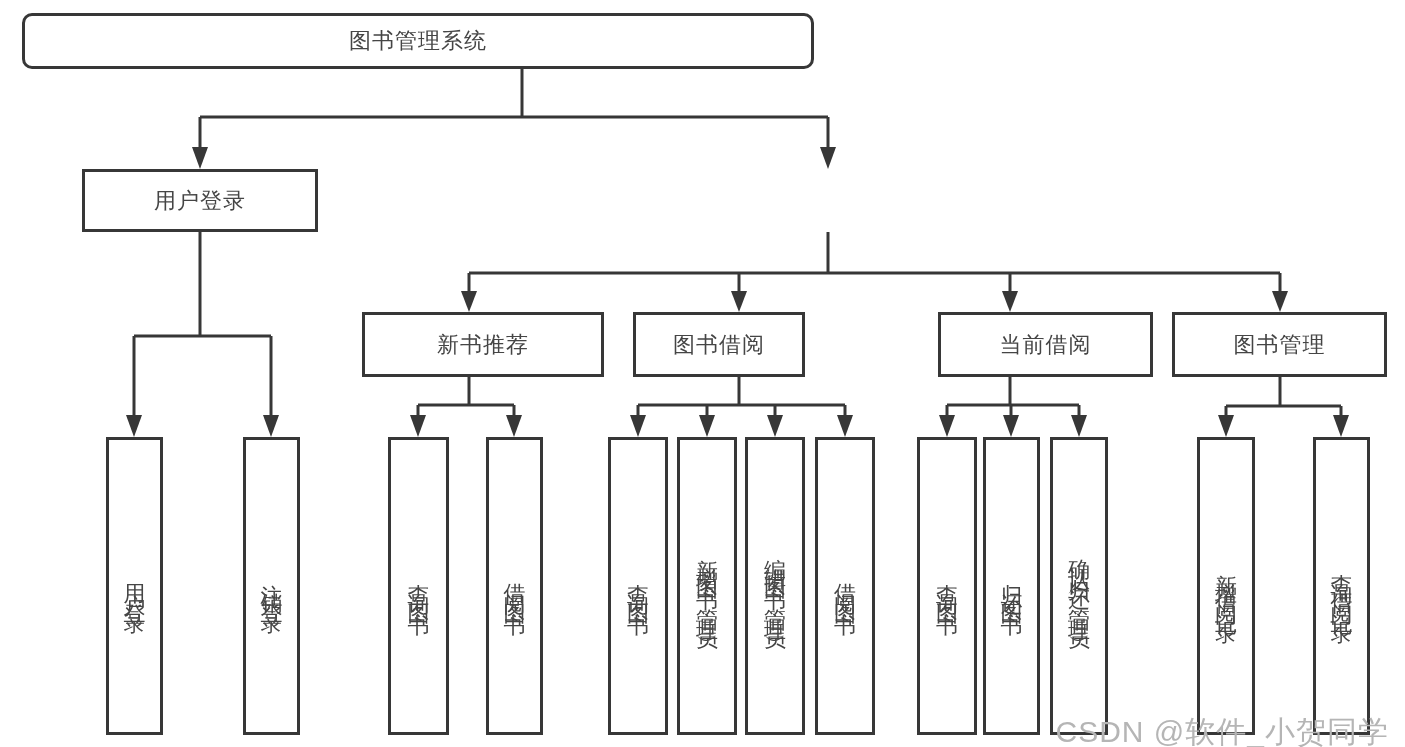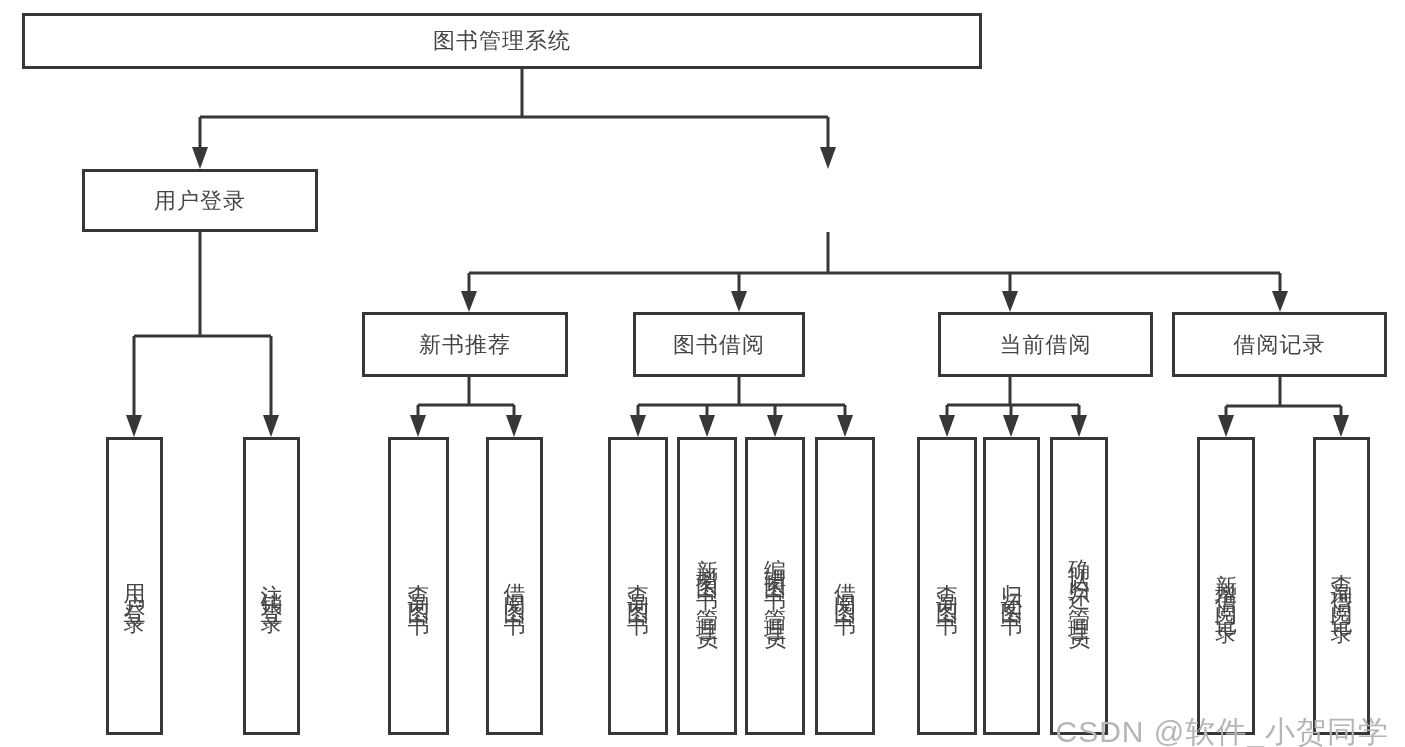--- a/index.html
+++ b/index.html
@@ -30,24 +30,24 @@
     white-space: nowrap;
   }
   .vnode span {
     writing-mode: vertical-rl;
     text-orientation: mixed;
     letter-spacing: 10px;
     font-size: 22px;
     line-height: 1;
   }
   
-  .n-root          { left: 22px;   top: 13px;  width: 960px; height: 56px; }
+  .n-root          { left: 22px;   top: 13px;  width: 792px; height: 56px; border-radius: 10px; }
   .n-user-login    { left: 82px;   top: 169px; width: 236px;  height: 63px; }
   .n-book-mgmt     { left: 712px;  top: 169px; width: 233px;  height: 63px; }
-  .n-new-book      { left: 362px;  top: 312px; width: 206px;  height: 65px; }
+  .n-new-book      { left: 362px;  top: 312px; width: 242px;  height: 65px; }
   .n-book-borrow   { left: 633px;  top: 312px; width: 172px;  height: 65px; }
   .n-cur-borrow    { left: 902px;  top: 312px; width: 215px;  height: 65px; margin-left: 36px; }
   .n-borrow-rec    { left: 1172px; top: 312px; width: 215px;  height: 65px; }
   
   .leaf { top: 437px; height: 298px; }
   .lf-a { left: 106px;  width: 57px; }
   .lf-b { left: 243px;  width: 57px; }
   .lf-c { left: 388px;  width: 61px; }
   .lf-d { left: 486px;  width: 57px; }
   .lf-e { left: 608px;  width: 60px; }
@@ -143,21 +143,21 @@
     </g>
   </svg>
 
   <div class="node n-root">图书管理系统</div>
 
   <div class="node n-user-login">用户登录</div>
 
   <div class="node n-new-book">新书推荐</div>
   <div class="node n-book-borrow">图书借阅</div>
   <div class="node n-cur-borrow">当前借阅</div>
-  <div class="node n-borrow-rec">借阅记录</div>
+  <div class="node n-borrow-rec">图书管理</div>
 
   <div class="node vnode leaf lf-a">
     <span>用户登录</span>
   </div>
   <div class="node vnode leaf lf-b">
     <span>注销登录</span>
   </div>
 
   <div class="node vnode leaf lf-c">
     <span>查询图书</span>

